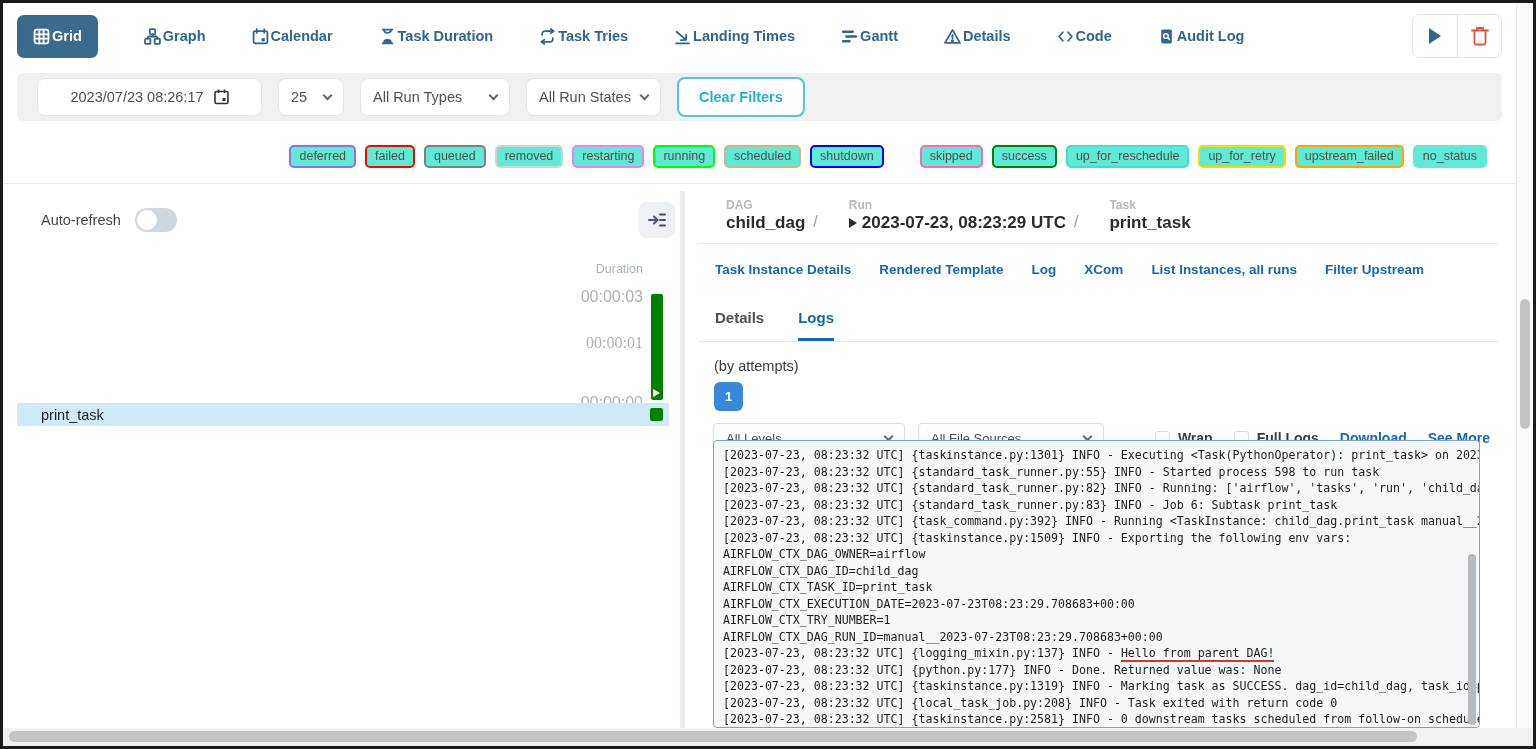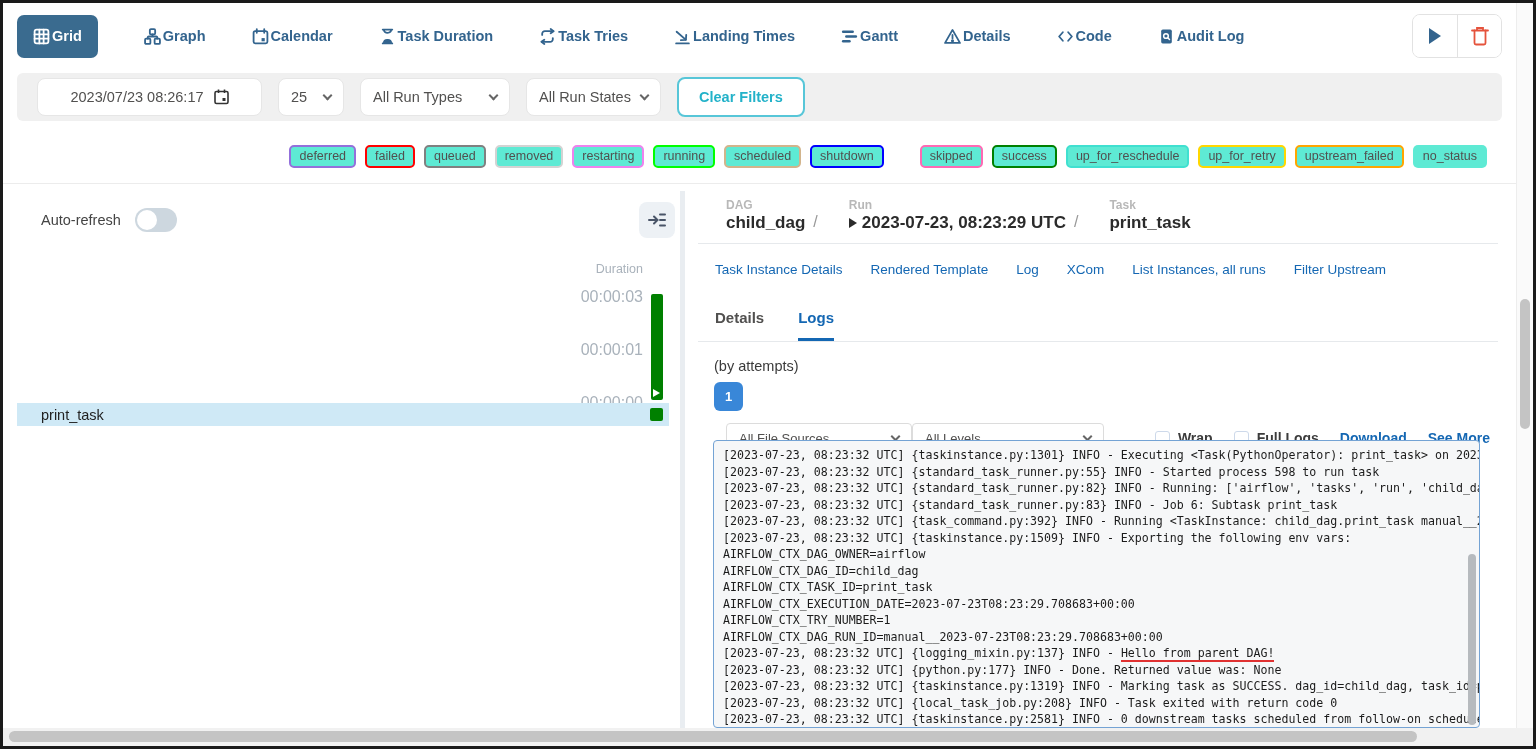--- a/index.html
+++ b/index.html
@@ -66,21 +66,21 @@
   .right-panel { position:absolute; top:181px; left:695px; width:800px; bottom:18px; background:#fff; }
   .crumbs { display:flex; align-items:flex-end; gap:8px; padding:14px 0 10px 5px; }
   .crumb { display:flex; flex-direction:column;margin-left:23px; }
   .crumb .lab { font-size:12px; color:#b8b8b8; font-weight:700; margin-bottom:1px; }
   .crumb .val { font-size:17px; font-weight:700; color:#2b2b2b; display:flex; align-items:center; gap:5px; }
   .crumb-sep { font-size:16px; color:#999; padding-bottom:2px; }
   .run-tri2 { width:0; height:0; border-left:8px solid #2b2b2b; border-top:5px solid transparent;
               border-bottom:5px solid transparent; display:inline-block; }
   .rule { height:1px; background:#e6e9ec; }
   .ti-links { display:flex; gap:28px; padding:18px 0 16px 17px; }
-  .ti-links .lnk { color:#1467b3; font-size:13.5px; font-weight:400; cursor:pointer; white-space:nowrap;text-align:center; }
+  .ti-links .lnk { color:#1467b3; font-size:13.5px; font-weight:700; cursor:pointer; white-space:nowrap;text-align:center; }
   .dtabs { display:flex; gap:34px; padding:16px 0 0 17px; border-bottom:1px solid #e6e9ec; }
   .dtab { font-size:15px; font-weight:700; color:#51504f; padding-bottom:12px; cursor:pointer; }
   .dtab.active { color:#1467b3; border-bottom:3px solid #1467b3; }
   .attempts-cap { font-size:14.5px; color:#3a3a3a; padding:16px 0 8px 16px; }
   .attempt-btn { margin-left:16px; width:29px; height:29px; background:#3987d8; color:#fff; border:none;
                  border-radius:6px; font-size:13px; font-weight:700; cursor:pointer; }
   .log-controls { display:flex; align-items:center; padding:12px 0 8px 15px; }
   .sel { background:#fff; border:1px solid #dcdcdc; border-radius:4px; height:30px; display:flex;
          align-items:center; justify-content:space-between; padding:0 12px; font-size:13px; color:#51504f; cursor:pointer; }
   .sel-levels { width:192px; } .sel-sources { width:186px; margin-left:13px; }
@@ -315,21 +315,21 @@
             <path d="M6 3.5 L9.5 7 L6 10.5" fill="none"></path>
             <line x1="12" y1="1.5" x2="17" y2="1.5"></line>
             <line x1="12" y1="7" x2="17" y2="7"></line>
             <line x1="12" y1="12.5" x2="17" y2="12.5"></line>
           </g>
         </svg>
       </span>
     </div>
     <div class="axis-title">Duration</div>
     <div class="tick" style="top:104px;">00:00:03</div>
-    <div class="tick" style="top:157px;">00:00:01</div>
+    <div class="tick" style="top:150px;font-family:Liberation Serif, serif;">00:00:01</div>
     <div class="tick" style="top:210px;">00:00:00</div>
     <div class="dur-bar">
       <span class="run-tri"></span>
     </div>
     <div class="task-row">
       <span id="task-name">print_task</span>
     </div>
     <div class="task-sq"></div>
   </div>
   <div class="panel-divider"></div>
@@ -364,26 +364,26 @@
         <span class="lnk">Filter Upstream</span>
       </div>
     <div class="dtabs" id="dtabs">
         <div class="dtab">Details</div>
         <div class="dtab active">Logs</div>
       </div>
     <div class="attempts-cap">(by attempts)</div>
     <div id="attempts"><button class="attempt-btn">1</button></div>
 
     <div class="log-controls">
+      <div class="sel sel-levels">
+        <span>All Levels</span>
+        <span class="chev"></span>
+      </div>
       <div class="sel sel-sources">
         <span>All File Sources</span>
-        <span class="chev"></span>
-      </div>
-      <div class="sel sel-levels">
-        <span>All Levels</span>
         <span class="chev"></span>
       </div>
       <div class="ctrl-right">
         <label class="cbx-wrap">
           <span class="cbx"></span>
           <span>Wrap</span>
         </label>
         <label class="cbx-wrap">
           <span class="cbx"></span>
           <span>Full Logs</span>

